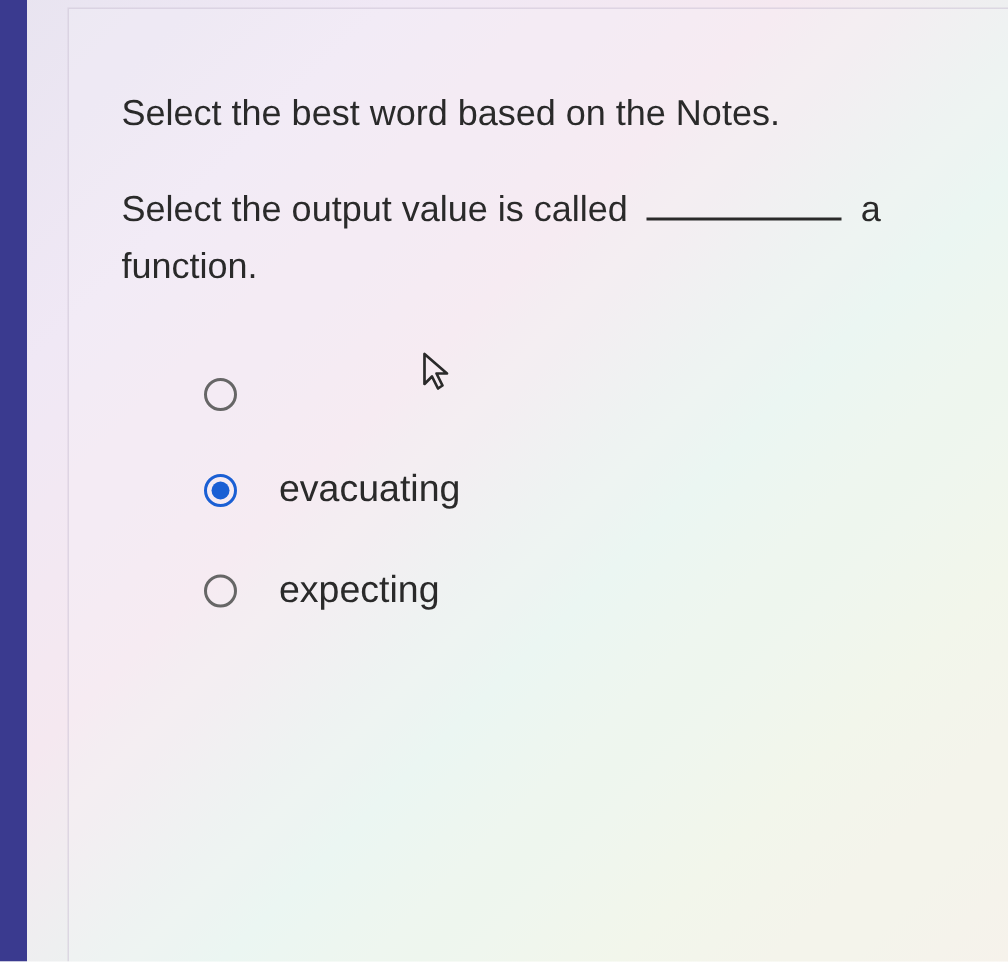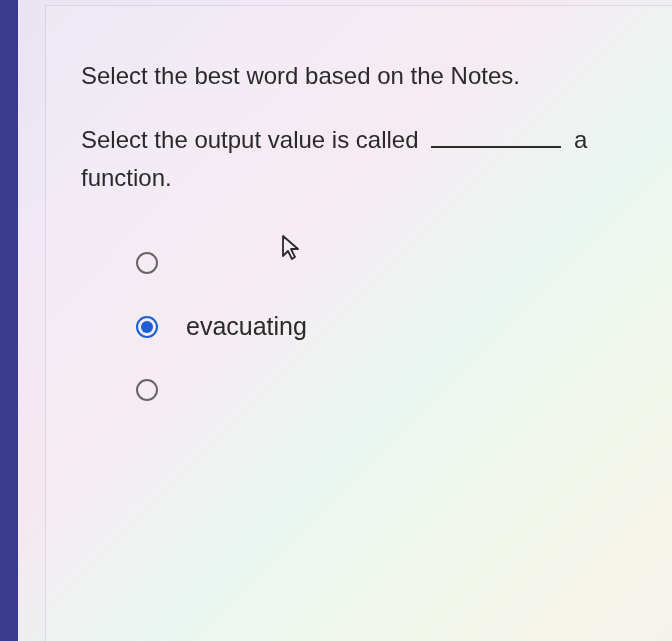--- a/index.html
+++ b/index.html
@@ -128,17 +128,18 @@
       <div class="radio-outer selected">
         <div class="radio-inner"></div>
       </div>
       <span class="option-label">evacuating</span>
     </div>
 
     <div class="option">
       <div class="radio-outer">
         
       </div>
+      <span class="option-label">expecting</span>
     </div>
 
 
   </div>
 </div>
 
 </body></html>

